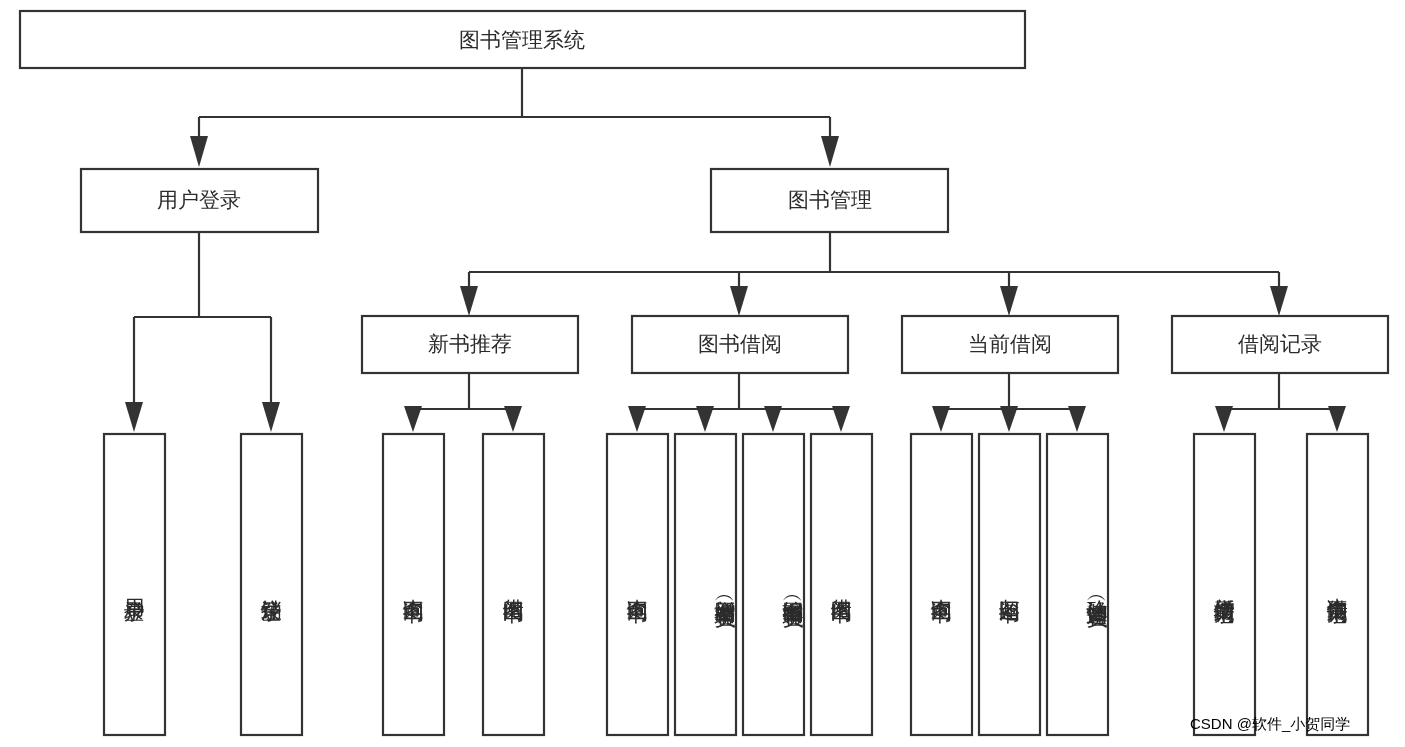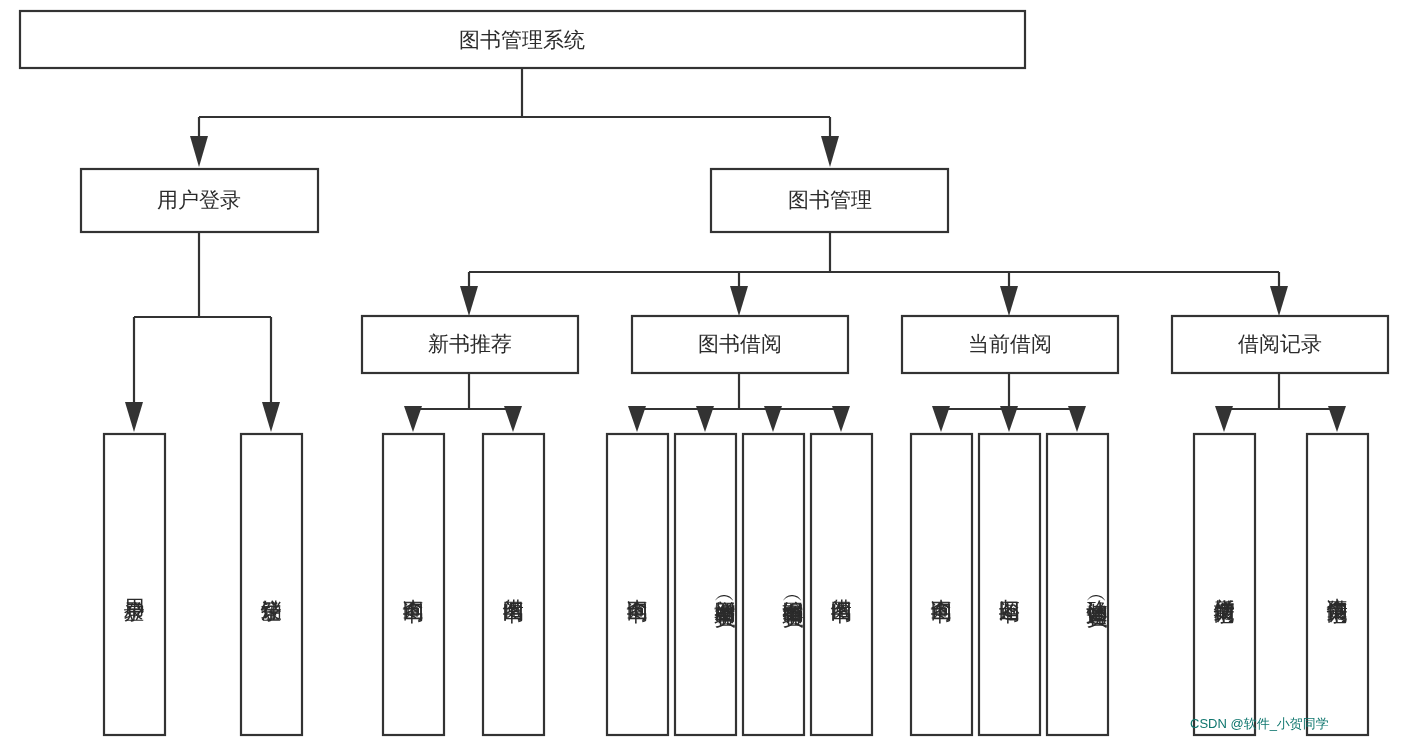--- a/index.html
+++ b/index.html
@@ -61,22 +61,22 @@
     letter-spacing: 0.06em;
     text-align: center;
     display: flex;
     align-items: center;
     justify-content: center;
     pointer-events: none;
   }
   .watermark {
     position: absolute;
     font-family: "Liberation Sans", "DejaVu Sans", sans-serif;
-    font-size: 13px;
-    color: #0f766e;
+    font-size: 15px;
+    color: #000000;
     white-space: nowrap;
   }
 </style>
 </head>
 <body>
 
 <div id="diagram-root">
 
   <svg id="diagram-svg" viewBox="0 0 1405 747" xmlns="http://www.w3.org/2000/svg">
     <defs>

